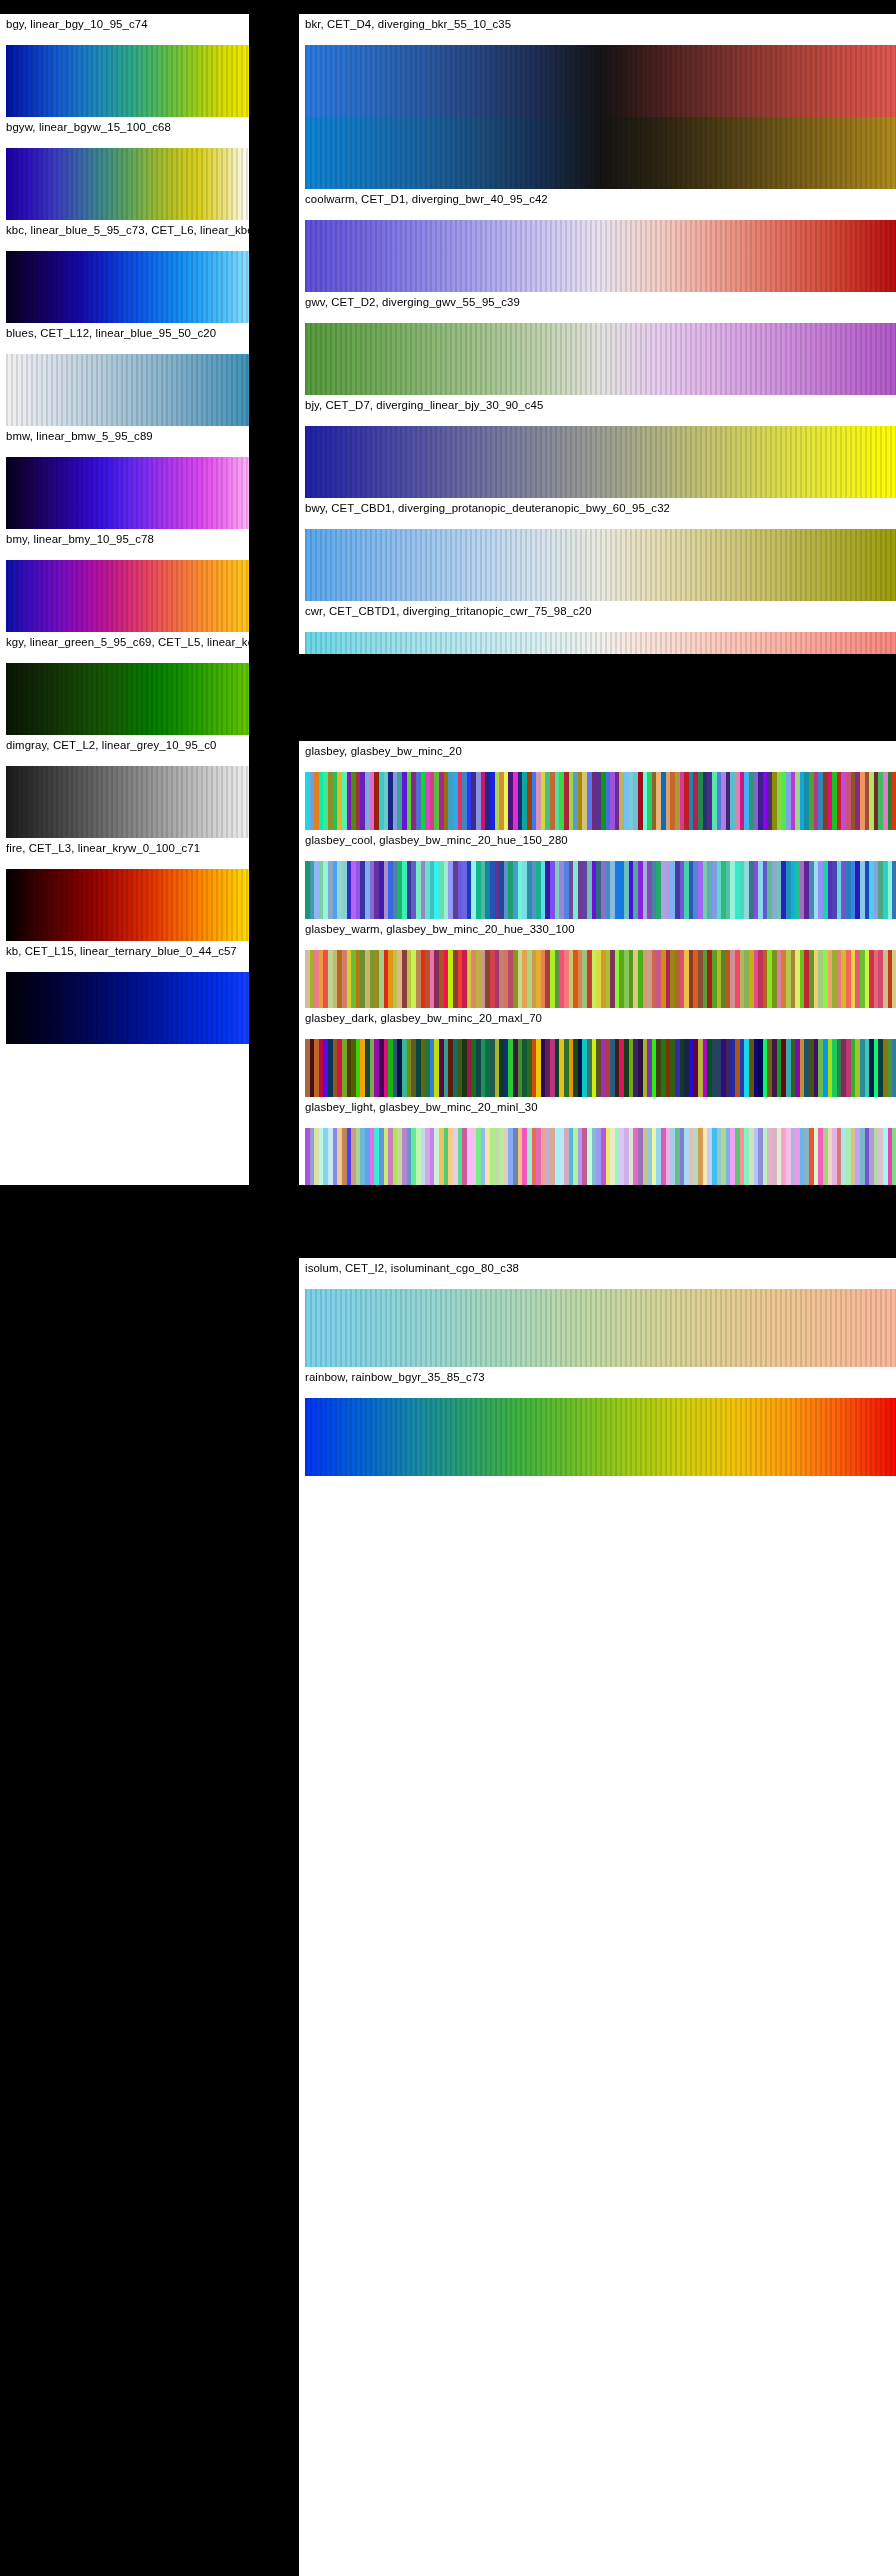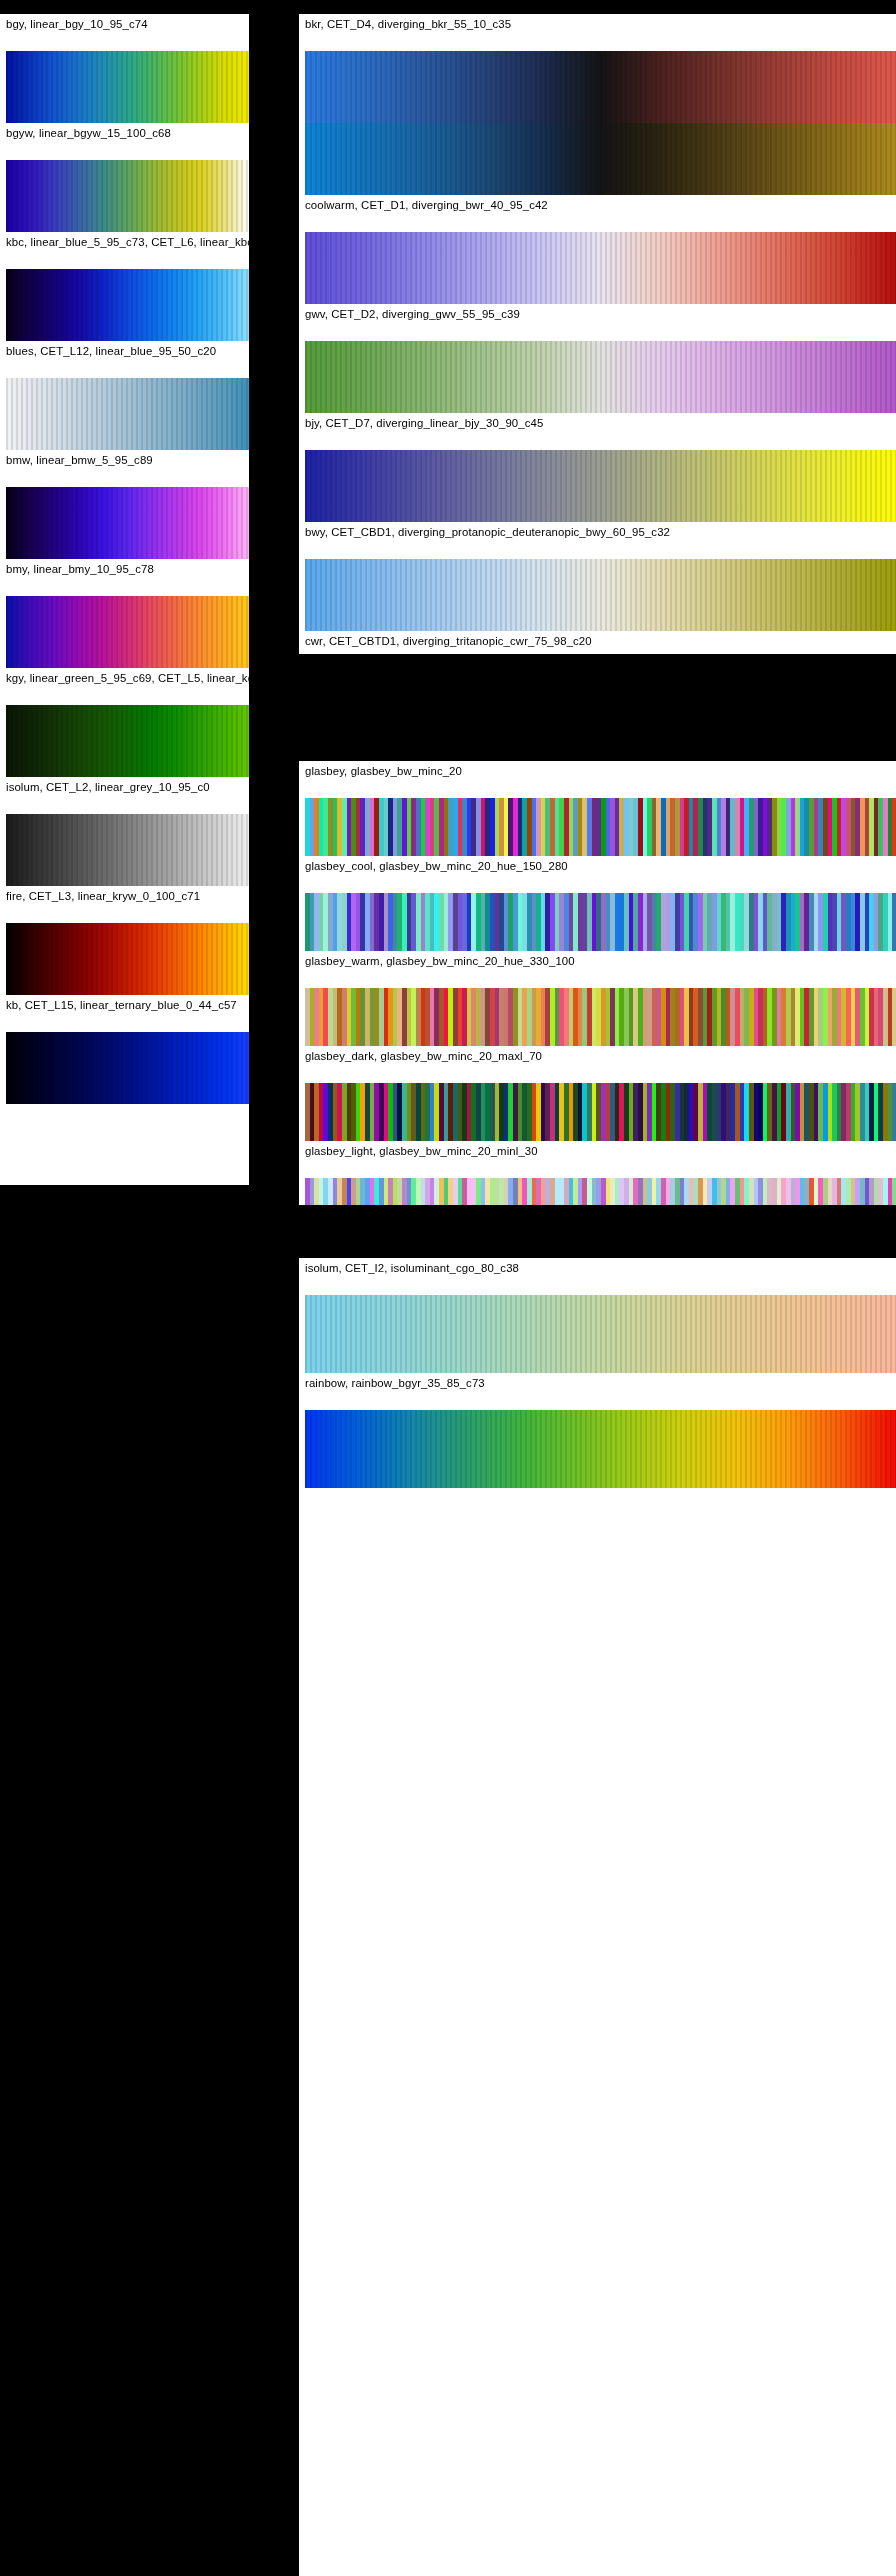--- a/index.html
+++ b/index.html
@@ -5,40 +5,40 @@
   html,body{margin:0;padding:0;background:#000;}
   body{width:897px;height:2576px;position:relative;font-family:"Liberation Sans",sans-serif;overflow:hidden;}
   .panel{position:absolute;background:#fff;box-sizing:border-box;overflow:hidden;}
   .cmap-entry{position:relative;box-sizing:border-box;}
   .cmap-label{
     font-family:"Liberation Sans",sans-serif;
     font-size:11.4px;
     color:#000;
     white-space:nowrap;
     line-height:13px;
-    padding:4px 0 20px 6px;
+    padding:4px 0 14px 6px;
     letter-spacing:0.1px;
   }
   .cmap-swatch{
     height:78px;
     margin-left:6px;
     position:relative;
   }
   .cmap-swatch .grad{position:absolute;inset:0;}
   .cmap-swatch .stripes{
     position:absolute;inset:0;
     background-image:repeating-linear-gradient(to right,
        rgba(0,0,0,0.11) 0px, rgba(0,0,0,0.11) 2px,
        rgba(255,255,255,0.0) 2px, rgba(255,255,255,0.0) 5px);
     pointer-events:none;
   }
   
   #panel-left{left:0px;  top:14px;   width:249px;  height:1171px;}
   #panel-right-top{left:299px; top:14px;  width:598px; height:640px;}
-  #panel-right-mid{left:299px; top:741px; width:598px; height:444px;margin-top:20px;}
+  #panel-right-mid{left:299px; top:741px; width:598px; height:444px;}
   #panel-right-bot{left:299px; top:1258px; width:598px; height:1318px;}
 </style>
 </head>
 <body>
 
 <div class="panel" id="panel-left">
     <div class="cmap-entry">
       <div class="cmap-label">bgy,  linear_bgy_10_95_c74</div>
       <div class="cmap-swatch" style="height: 72px;">
         <div class="grad" style="background: linear-gradient(to right, rgb(0, 18, 161), rgb(10, 51, 189), rgb(19, 85, 207), rgb(26, 115, 203), rgb(31, 142, 180), rgb(42, 165, 143), rgb(69, 181, 100), rgb(111, 194, 58), rgb(164, 208, 22), rgb(216, 220, 0), rgb(242, 233, 0));"></div>
@@ -81,21 +81,21 @@
       </div>
     </div>
     <div class="cmap-entry">
       <div class="cmap-label">kgy,  linear_green_5_95_c69, CET_L5,  linear_kgy_5_95_c69</div>
       <div class="cmap-swatch" style="height: 72px;">
         <div class="grad" style="background: linear-gradient(to right, rgb(10, 21, 5), rgb(15, 36, 6), rgb(19, 52, 7), rgb(21, 69, 6), rgb(22, 86, 4), rgb(15, 104, 2), rgb(3, 123, 0), rgb(15, 141, 0), rgb(42, 160, 0), rgb(69, 179, 0), rgb(98, 198, 0));"></div>
         <div class="stripes"></div>
       </div>
     </div>
     <div class="cmap-entry">
-      <div class="cmap-label">isolum,  CET_L2,  linear_grey_10_95_c0</div>
+      <div class="cmap-label">dimgray,  CET_L2,  linear_grey_10_95_c0</div>
       <div class="cmap-swatch" style="height: 72px;">
         <div class="grad" style="background: linear-gradient(to right, rgb(27, 27, 27), rgb(46, 46, 46), rgb(65, 65, 65), rgb(85, 85, 85), rgb(106, 106, 106), rgb(127, 127, 127), rgb(149, 149, 149), rgb(171, 171, 171), rgb(194, 194, 194), rgb(217, 217, 217), rgb(240, 240, 240));"></div>
         <div class="stripes"></div>
       </div>
     </div>
     <div class="cmap-entry">
       <div class="cmap-label">fire,  CET_L3,  linear_kryw_0_100_c71</div>
       <div class="cmap-swatch" style="height: 72px;">
         <div class="grad" style="background: linear-gradient(to right, rgb(0, 0, 0), rgb(46, 0, 0), rgb(86, 0, 0), rgb(125, 0, 0), rgb(163, 8, 0), rgb(198, 26, 0), rgb(226, 53, 0), rgb(246, 91, 0), rgb(255, 132, 0), rgb(255, 176, 0), rgb(255, 221, 0));"></div>
         <div class="stripes"></div>

